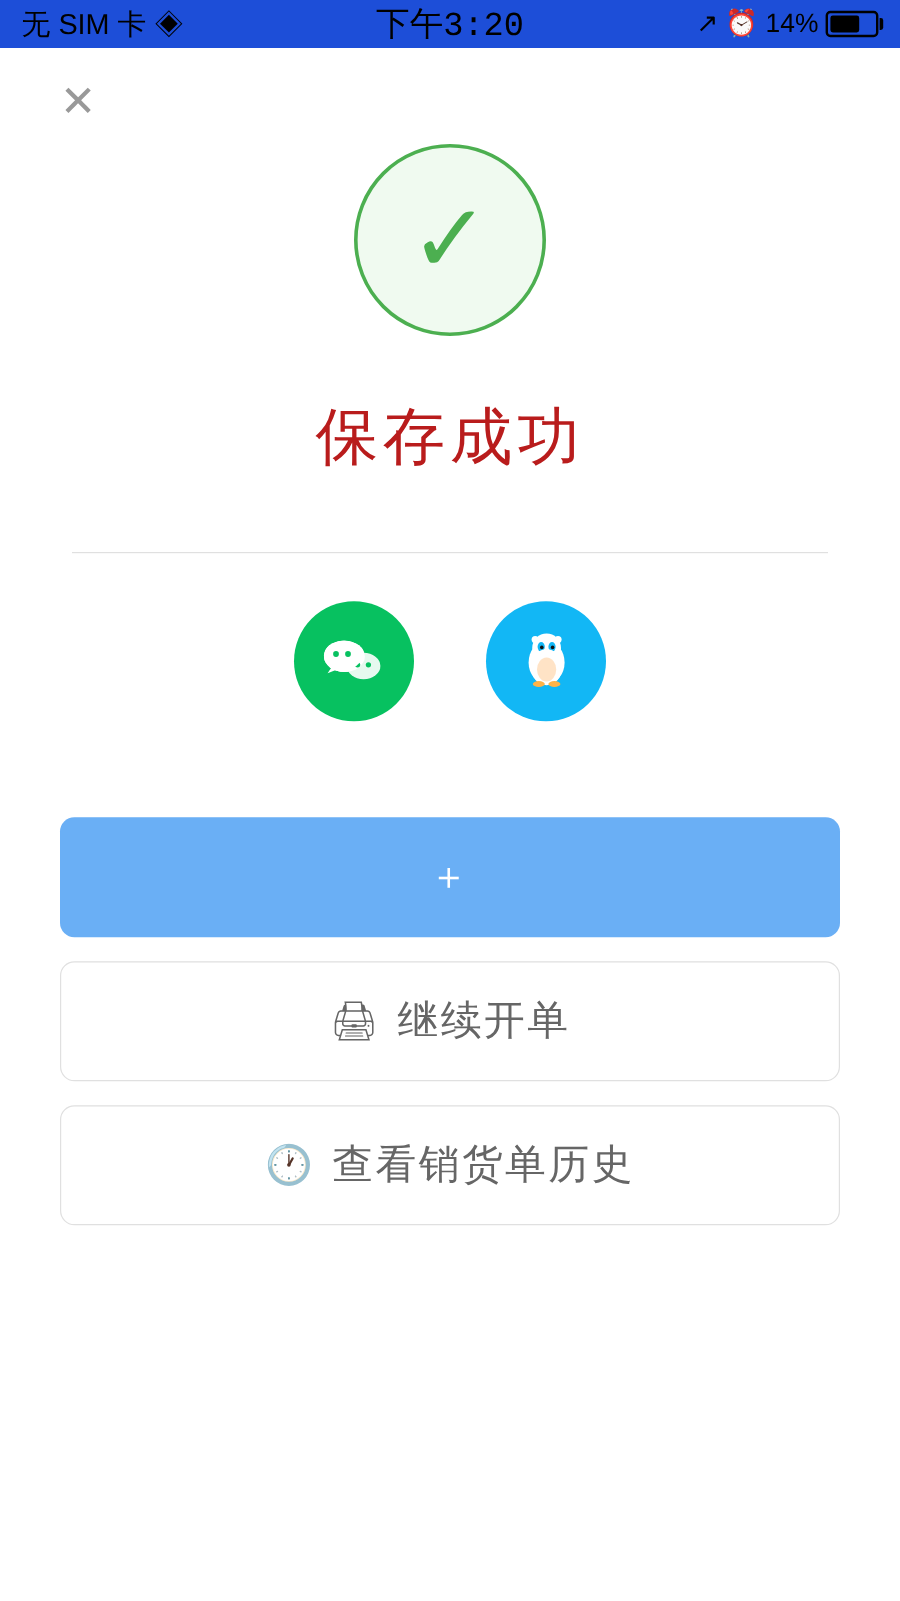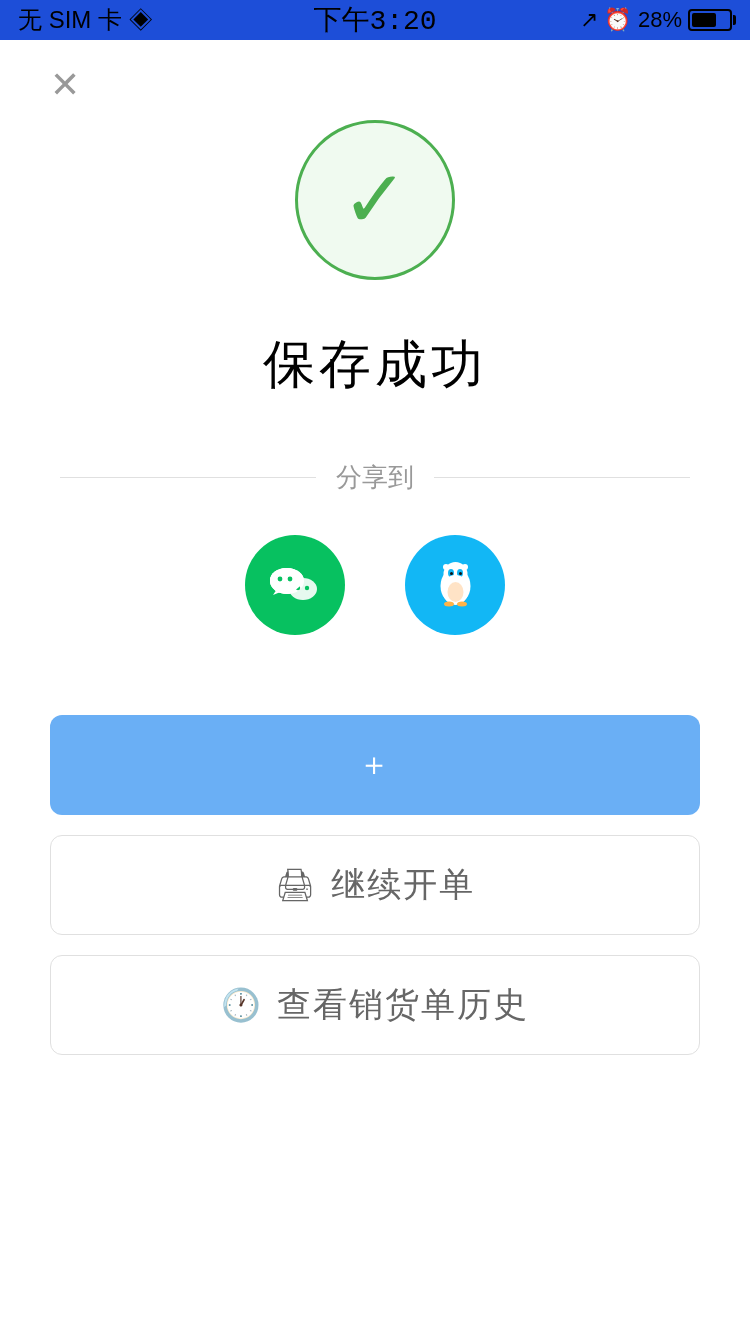--- a/index.html
+++ b/index.html
@@ -129,21 +129,21 @@
     .check-icon {
       color: #4CAF50;
       font-size: 80px;
       line-height: 1;
     }
 
     
     .success-title {
       font-size: 52px;
       font-weight: 400;
-      color: #000000;
+      color: #b91c1c;
       margin-bottom: 60px;
       letter-spacing: 4px;
     }
 
     
     .share-divider {
       width: 100%;
       display: flex;
       align-items: center;
       padding: 0 60px;
@@ -249,42 +249,41 @@
 <body>
 
 <div class="status-bar">
   <div class="status-left">
     <span>无 SIM 卡 ◈</span>
   </div>
   <div class="status-center">下午3:20</div>
   <div class="status-right">
     <span>↗</span>
     <span>⏰</span>
-    <span>28%</span>
+    <span>14%</span>
     <div class="battery-icon">
       <div class="battery-fill"></div>
     </div>
   </div>
 </div>
 
 <div class="close-btn">
   <span class="close-x">✕</span>
 </div>
 
 <div class="main-content">
 
   <div class="success-circle">
     <span class="check-icon">✓</span>
   </div>
 
   <div class="success-title">保存成功</div>
 
   <div class="share-divider">
     <div class="divider-line"></div>
-    <span class="divider-text">分享到</span>
     <div class="divider-line"></div>
   </div>
 
   <div class="share-icons">
 
     <button class="share-icon-btn wechat-btn">
       <svg class="wechat-icon-svg" viewBox="0 0 60 60" fill="white">
 
         <ellipse cx="22" cy="26" rx="17" ry="13" fill="white"></ellipse>
         <ellipse cx="38" cy="34" rx="14" ry="11" fill="rgba(7,193,96,0.85)"></ellipse>

